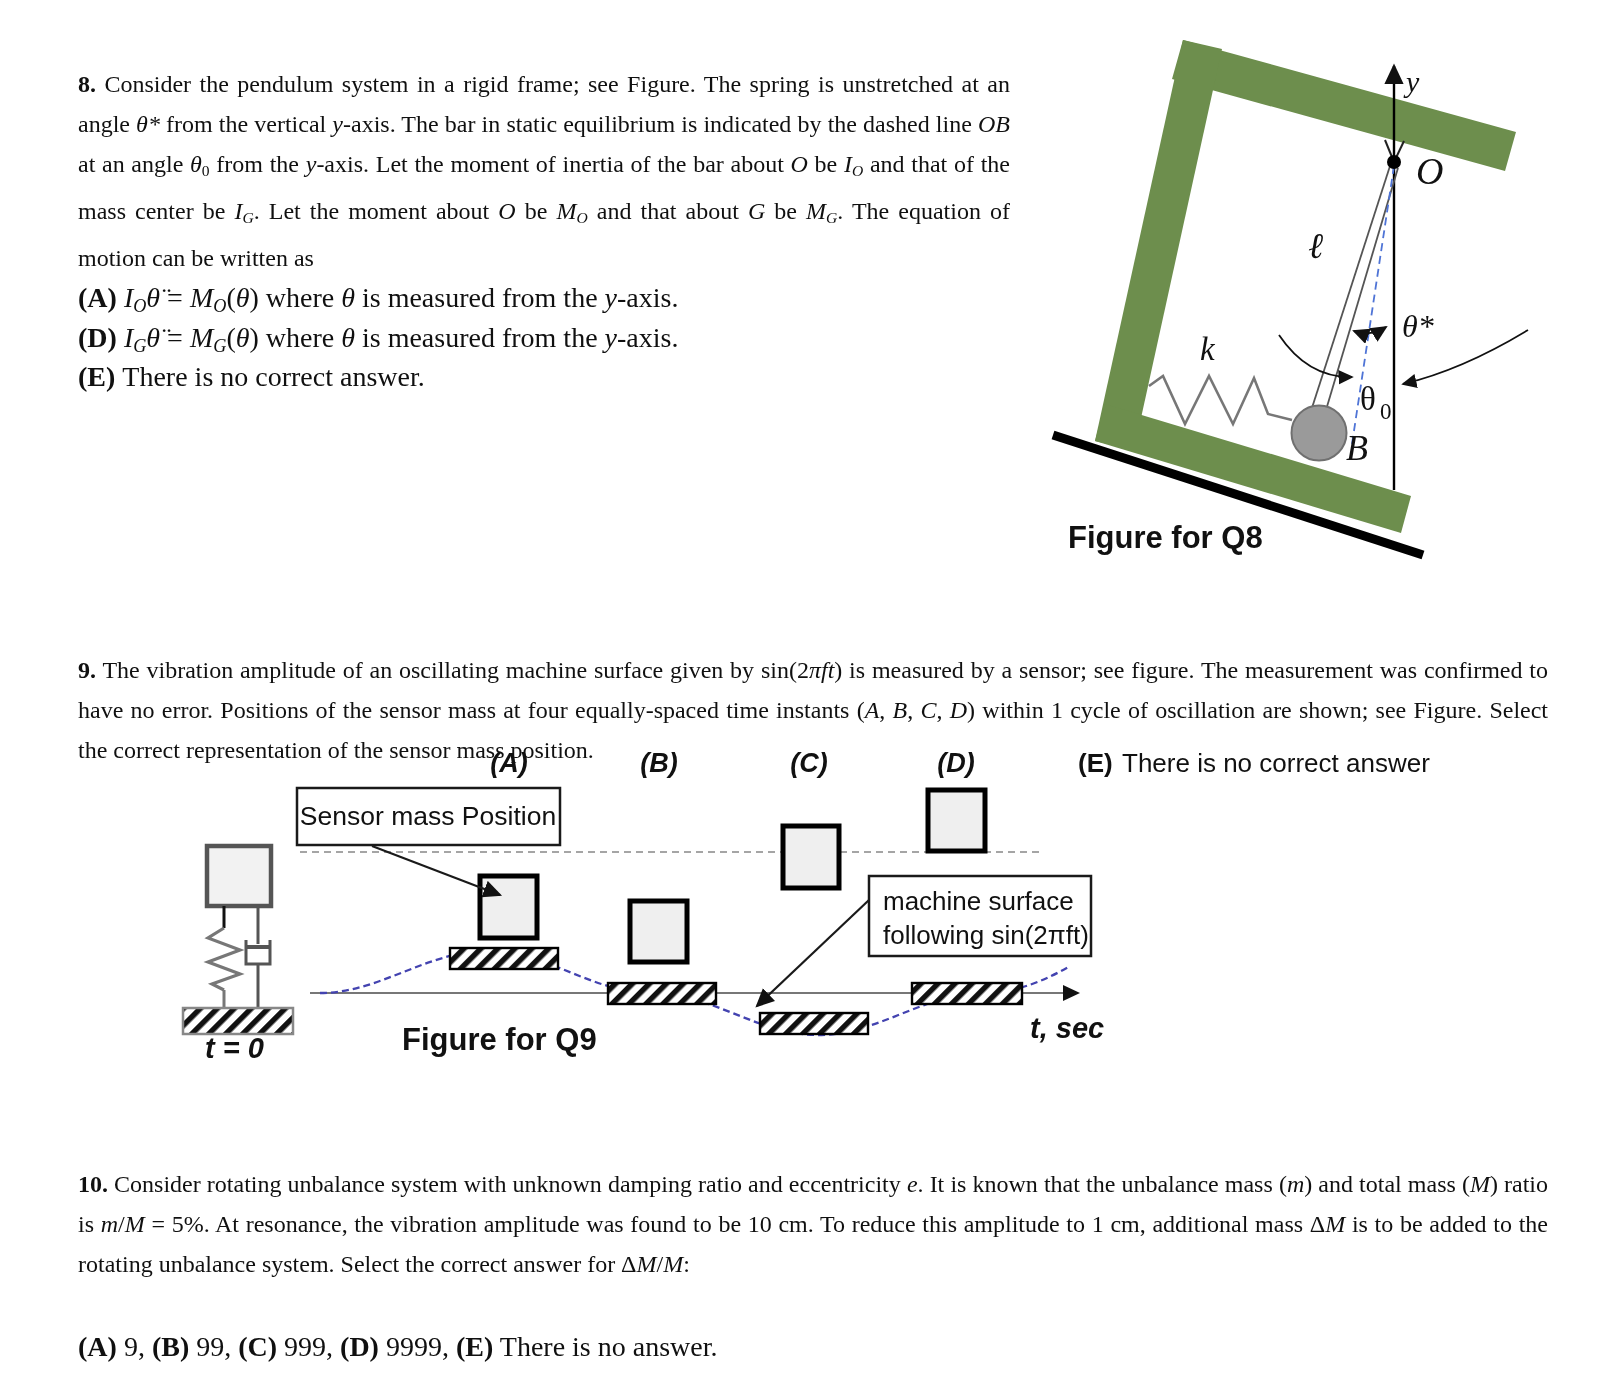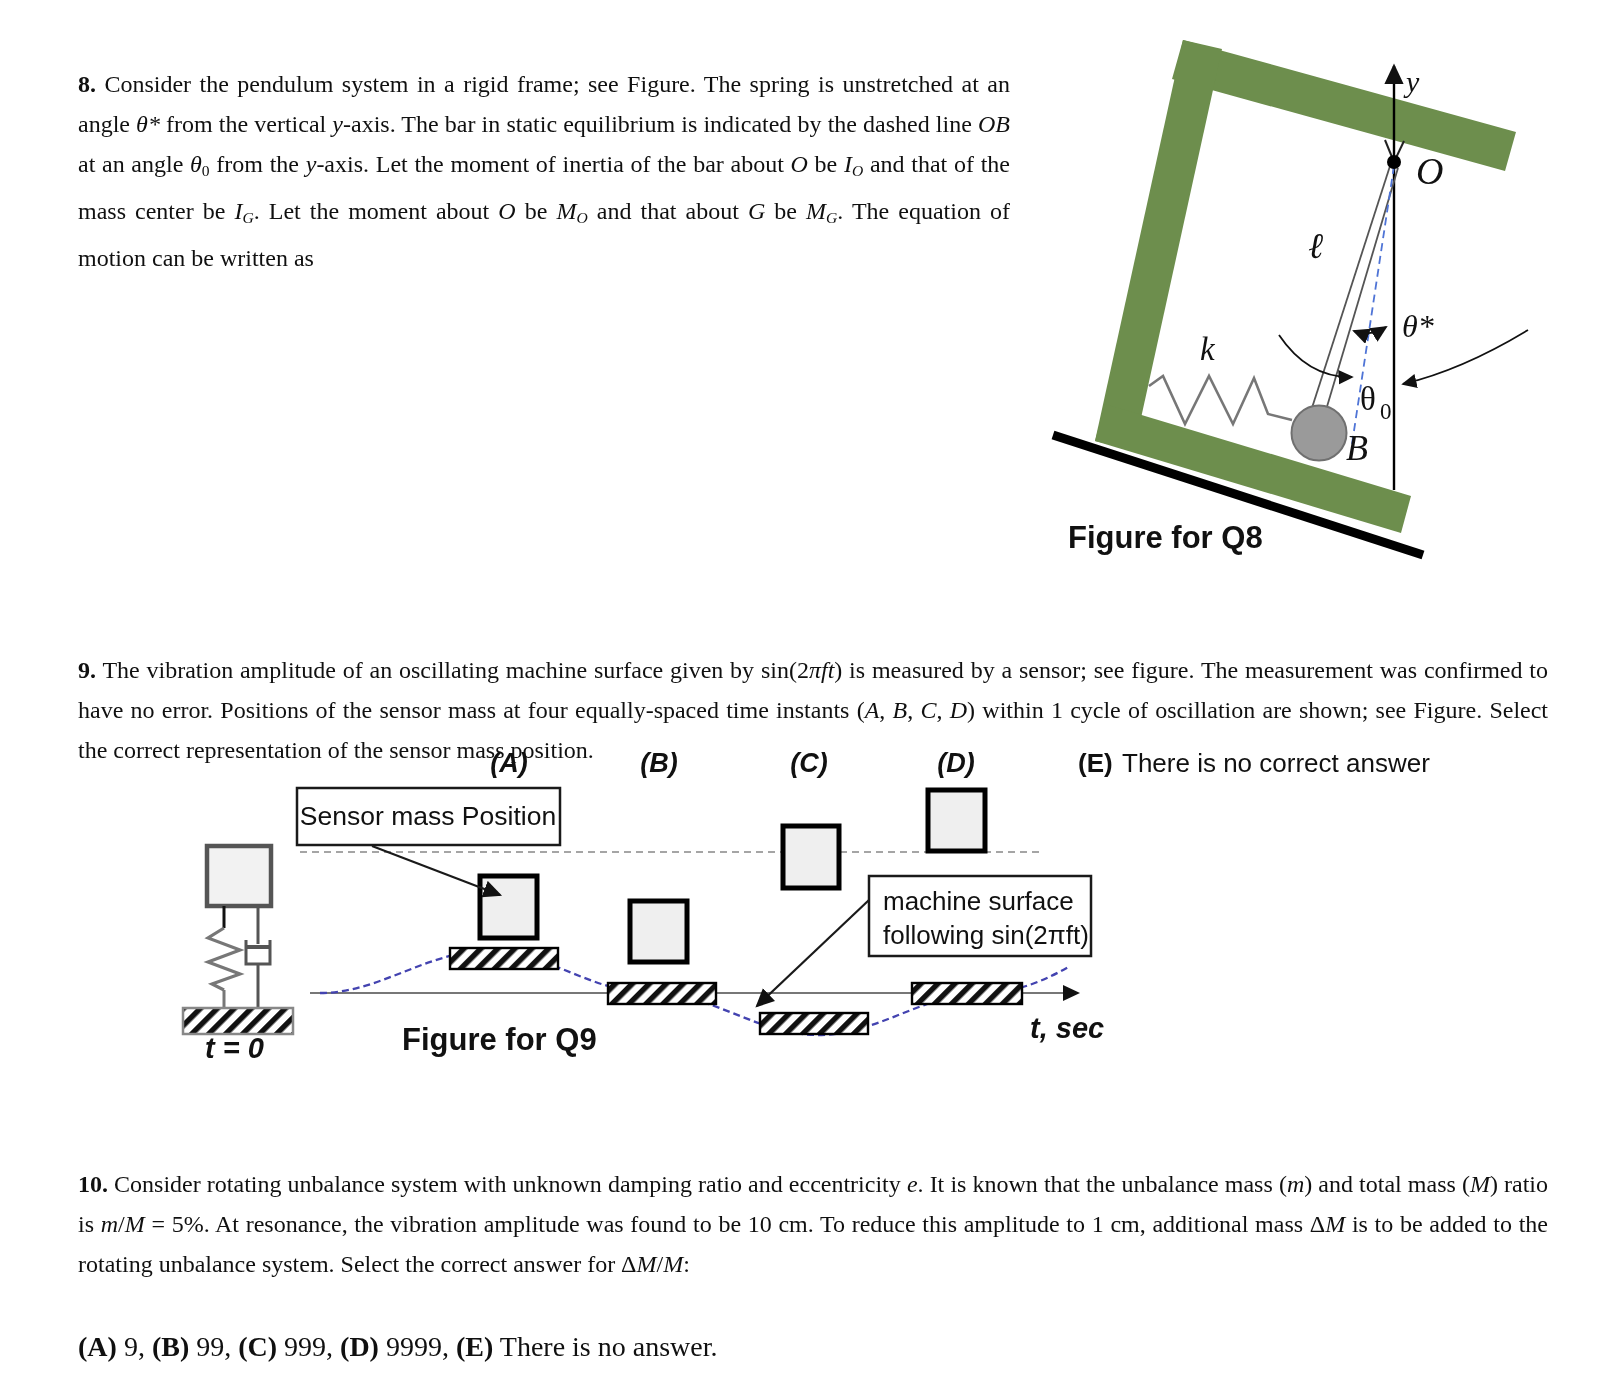--- a/index.html
+++ b/index.html
@@ -25,20 +25,23 @@
   .it600 { font-family:"Liberation Sans", sans-serif; font-style:italic; font-weight:600; }
 </style>
 </head>
 <body>
 
 <div class="page">
 
   <div class="para" style="left:78px; top:36px; width:932px;"><span class="seg-b">8.</span><span> Consider the pendulum system in a rigid frame; see Figure. The spring is unstretched at an angle </span><span class="seg-i">θ*</span><span> from the vertical </span><span class="seg-i">y</span><span>-axis. The bar in static equilibrium is indicated by the dashed line </span><span class="seg-i">OB</span><span> at an angle </span><span class="seg-i">θ</span><span class="seg-sub">0</span><span> from the </span><span class="seg-i">y</span><span>-axis. Let the moment of inertia of the bar about </span><span class="seg-i">O</span><span> be </span><span class="seg-i">I</span><span class="seg-isub">O</span><span> and that of the mass center be </span><span class="seg-i">I</span><span class="seg-isub">G</span><span>. Let the moment about </span><span class="seg-i">O</span><span> be </span><span class="seg-i">M</span><span class="seg-isub">O</span><span> and that about </span><span class="seg-i">G</span><span> be </span><span class="seg-i">M</span><span class="seg-isub">G</span><span>. The equation of motion can be written as</span></div>
 
   <div class="opts" style="left:78px; top:278px; width:940px;">
+    <div class="opt"><span class="seg-b">(A) </span><span class="seg-i">I</span><span class="seg-isub">O</span><span class="seg-i">θ̈</span><span> = </span><span class="seg-i">M</span><span class="seg-isub">O</span><span>(</span><span class="seg-i">θ</span><span>) where </span><span class="seg-i">θ</span><span> is measured from the </span><span class="seg-i">y</span><span>-axis.</span></div>
+    <div class="opt"><span class="seg-b">(D) </span><span class="seg-i">I</span><span class="seg-isub">G</span><span class="seg-i">θ̈</span><span> = </span><span class="seg-i">M</span><span class="seg-isub">G</span><span>(</span><span class="seg-i">θ</span><span>) where </span><span class="seg-i">θ</span><span> is measured from the </span><span class="seg-i">y</span><span>-axis.</span></div>
+    <div class="opt"><span class="seg-b">(E) </span><span>There is no correct answer.</span></div>
   </div>
 
   <svg style="left:1015px; top:20px;" width="593" height="570" viewBox="1015 20 593 570" xmlns="http://www.w3.org/2000/svg">
     <defs>
       <marker id="ah8" markerWidth="9" markerHeight="9" refX="7.5" refY="4" orient="auto-start-reverse" markerUnits="strokeWidth">
         <path d="M0,0 L8.5,4 L0,8 z" fill="#111"></path>
       </marker>
     </defs>
 
     <line x1="1053" y1="435" x2="1423" y2="555" stroke="#000" stroke-width="9"></line>

